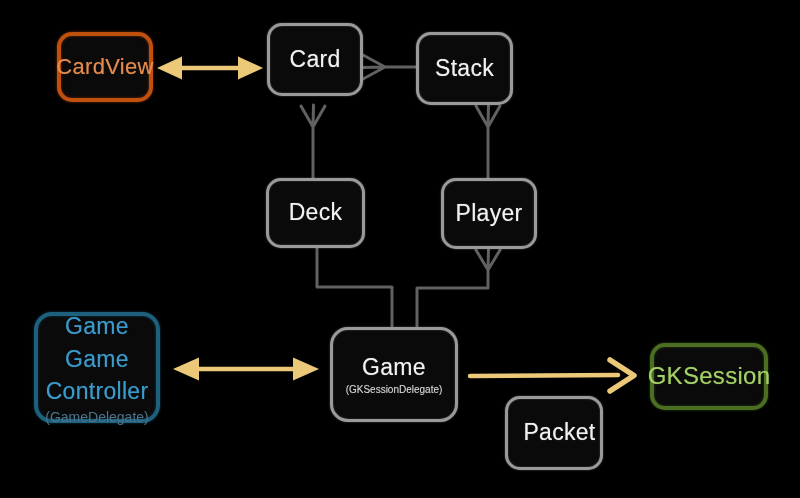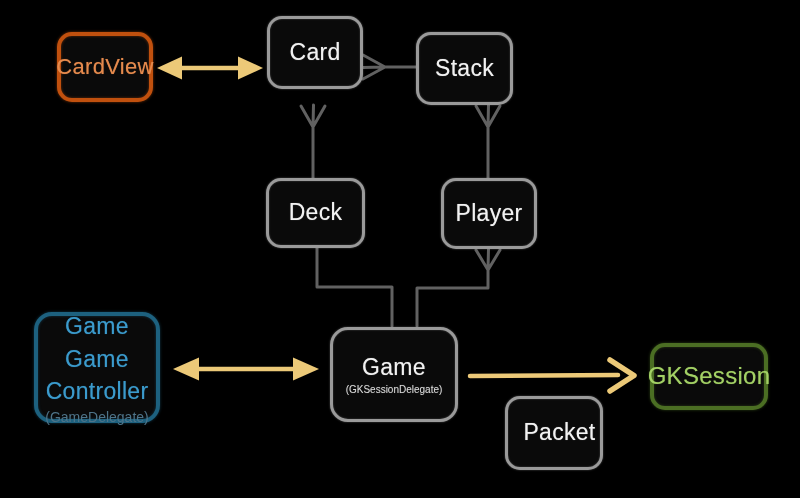--- a/index.html
+++ b/index.html
@@ -48,21 +48,21 @@
     color:var(--sub-text);
     text-shadow:0 0 1px rgba(255,255,255,.3);
   }
   .gray{border:3px solid var(--gray-border);box-shadow:0 0 2px rgba(200,200,200,.45), inset 0 0 2px rgba(200,200,200,.35);}
   .orange{border:4px solid var(--orange-border);box-shadow:0 0 3px rgba(192,80,14,.6), inset 0 0 3px rgba(192,80,14,.5);}
   .blue{border:4px solid var(--blue-border);box-shadow:0 0 3px rgba(29,97,127,.6), inset 0 0 3px rgba(29,97,127,.5);}
   .green{border:4px solid var(--green-border);box-shadow:0 0 3px rgba(75,110,35,.6), inset 0 0 3px rgba(75,110,35,.5);}
 
   #n-cardview{left:57px;top:32px;width:96px;height:70px;}
   #n-cardview .lbl{color:var(--orange-text);font-size:22px;text-shadow:0 0 1px rgba(229,138,77,.5);}
-  #n-card{left:267px;top:16px;width:96px;height:73px;}
+  #n-card{left:267px;top:23px;width:96px;height:73px;}
   #n-stack{left:416px;top:32px;width:97px;height:73px;}
   #n-deck{left:266px;top:178px;width:99px;height:70px;}
   #n-player{left:441px;top:178px;width:96px;height:71px;}
   #n-game{left:330px;top:327px;width:128px;height:95px;border-radius:18px;}
   #n-gvc{left:34px;top:312px;width:126px;height:111px;border-radius:18px;}
   #n-gvc .lbl{color:var(--blue-text);line-height:1.42;text-shadow:0 0 1px rgba(59,155,205,.5);}
   #n-gvc .sub{color:var(--blue-subtext);font-size:14px;margin-top:1px;text-shadow:none;}
   #n-gksession{left:650px;top:343px;width:118px;height:67px;}
   #n-gksession .lbl{color:var(--green-text);font-size:24px;text-shadow:0 0 1px rgba(163,209,101,.5);}
   #n-packet{left:505px;top:396px;width:98px;height:74px;padding-left:11px;}

